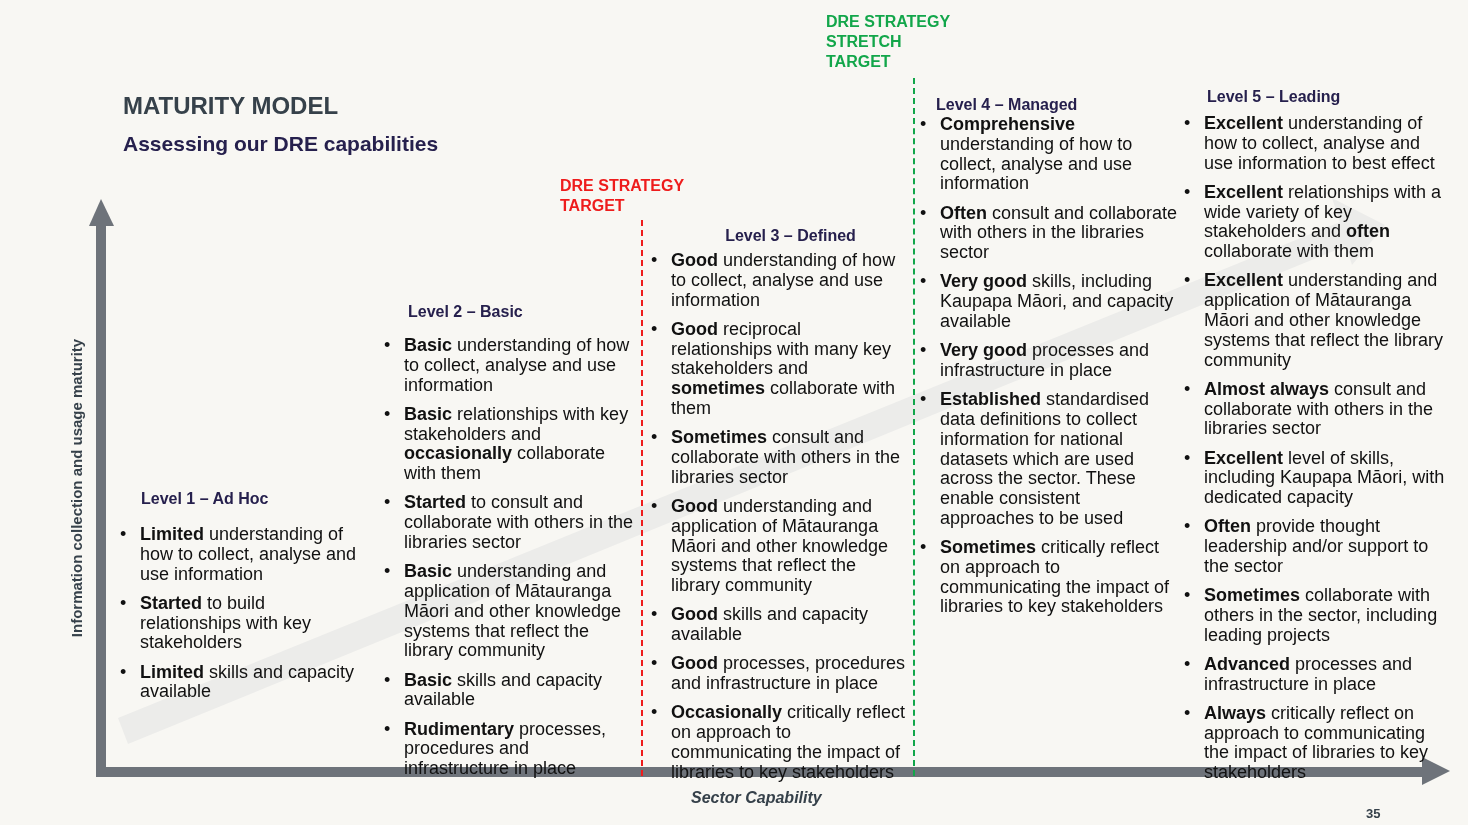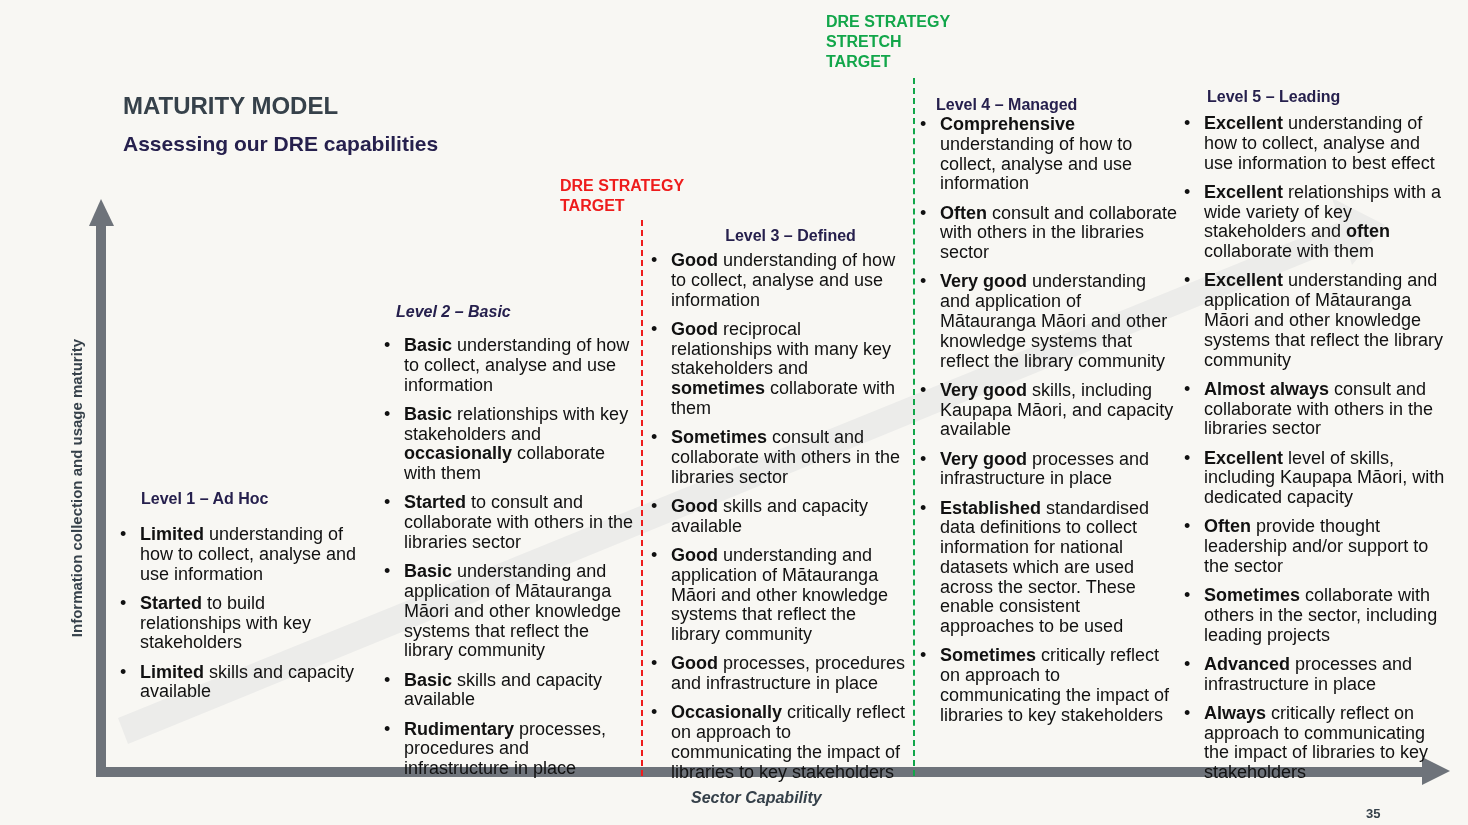--- a/index.html
+++ b/index.html
@@ -42,21 +42,21 @@
       color: #111;
     }
     .level li::before {
       content: "\2022";
       position: absolute; left: 0; top: 0;
     }
     .level li b { font-weight: bold; }
     #lvl1 { left: 120px; top: 490px; width: 250px; }
     #lvl1 .level-title { margin-left: 21px; margin-bottom: 17px; }
     #lvl2 { left: 384px; top: 303px; width: 255px; }
-    #lvl2 .level-title { margin-left: 12px; margin-bottom: 15px; font-style: italic; }
+    #lvl2 .level-title { margin-left: 24px; margin-bottom: 15px; }
     #lvl3 { left: 651px; top: 227px; width: 255px; }
     #lvl3 .level-title { margin-left: 24px; margin-bottom: 6px; text-align: center; }
     #lvl4 { left: 920px; top: 96px; width: 258px; }
     #lvl4 .level-title { margin-left: 16px; margin-bottom: 1px; }
     #lvl5 { left: 1184px; top: 88px; width: 262px; }
     #lvl5 .level-title { margin-left: 23px; margin-bottom: 8px; }
     .axis-label-y {
       left: 76px; top: 488px;
       transform: translate(-50%, -50%) rotate(-90deg);
       white-space: nowrap;
@@ -123,32 +123,31 @@
       <li><b>Basic</b><span> skills and capacity available</span></li>
       <li><b>Rudimentary</b><span> processes, procedures and infrastructure in place</span></li>
     </ul>
 </div>
 <div class="level" id="lvl3">
   <div class="level-title">Level 3 – Defined</div>
   <ul>
       <li><b>Good</b><span> understanding of how to collect, analyse and use information</span></li>
       <li><b>Good</b><span> reciprocal relationships with many key stakeholders and </span><b>sometimes</b><span> collaborate with them</span></li>
       <li><b>Sometimes</b><span> consult and collaborate with others in the libraries sector</span></li>
+      <li><b>Good</b><span> understanding and application of Mātauranga Māori and other knowledge systems that reflect the library community</span></li>
       <li><b>Good</b><span> skills and capacity available</span></li>
-      <li><b>Good</b><span> understanding and application of Mātauranga Māori and other knowledge systems that reflect the library community</span></li>
       <li><b>Good</b><span> processes, procedures and infrastructure in place</span></li>
       <li><b>Occasionally</b><span> critically reflect on approach to communicating the impact of libraries to key stakeholders</span></li>
     </ul>
 </div>
 <div class="level" id="lvl4">
   <div class="level-title">Level 4 – Managed</div>
   <ul>
       <li><b>Comprehensive</b><span> understanding of how to collect, analyse and use information</span></li>
       <li><b>Often</b><span> consult and collaborate with others in the libraries sector</span></li>
-      <li><b>Very good</b><span> understanding and application of Mātauranga Māori and other knowledge systems that reflect the library community</span></li>
       <li><b>Very good</b><span> skills, including Kaupapa Māori, and capacity available</span></li>
       <li><b>Very good</b><span> processes and infrastructure in place</span></li>
       <li><b>Established</b><span> standardised data definitions to collect information for national datasets which are used across the sector. These enable consistent approaches to be used</span></li>
       <li><b>Sometimes</b><span> critically reflect on approach to communicating the impact of libraries to key stakeholders</span></li>
     </ul>
 </div>
 <div class="level" id="lvl5">
   <div class="level-title">Level 5 – Leading</div>
   <ul>
       <li><b>Excellent</b><span> understanding of how to collect, analyse and use information to best effect</span></li>

